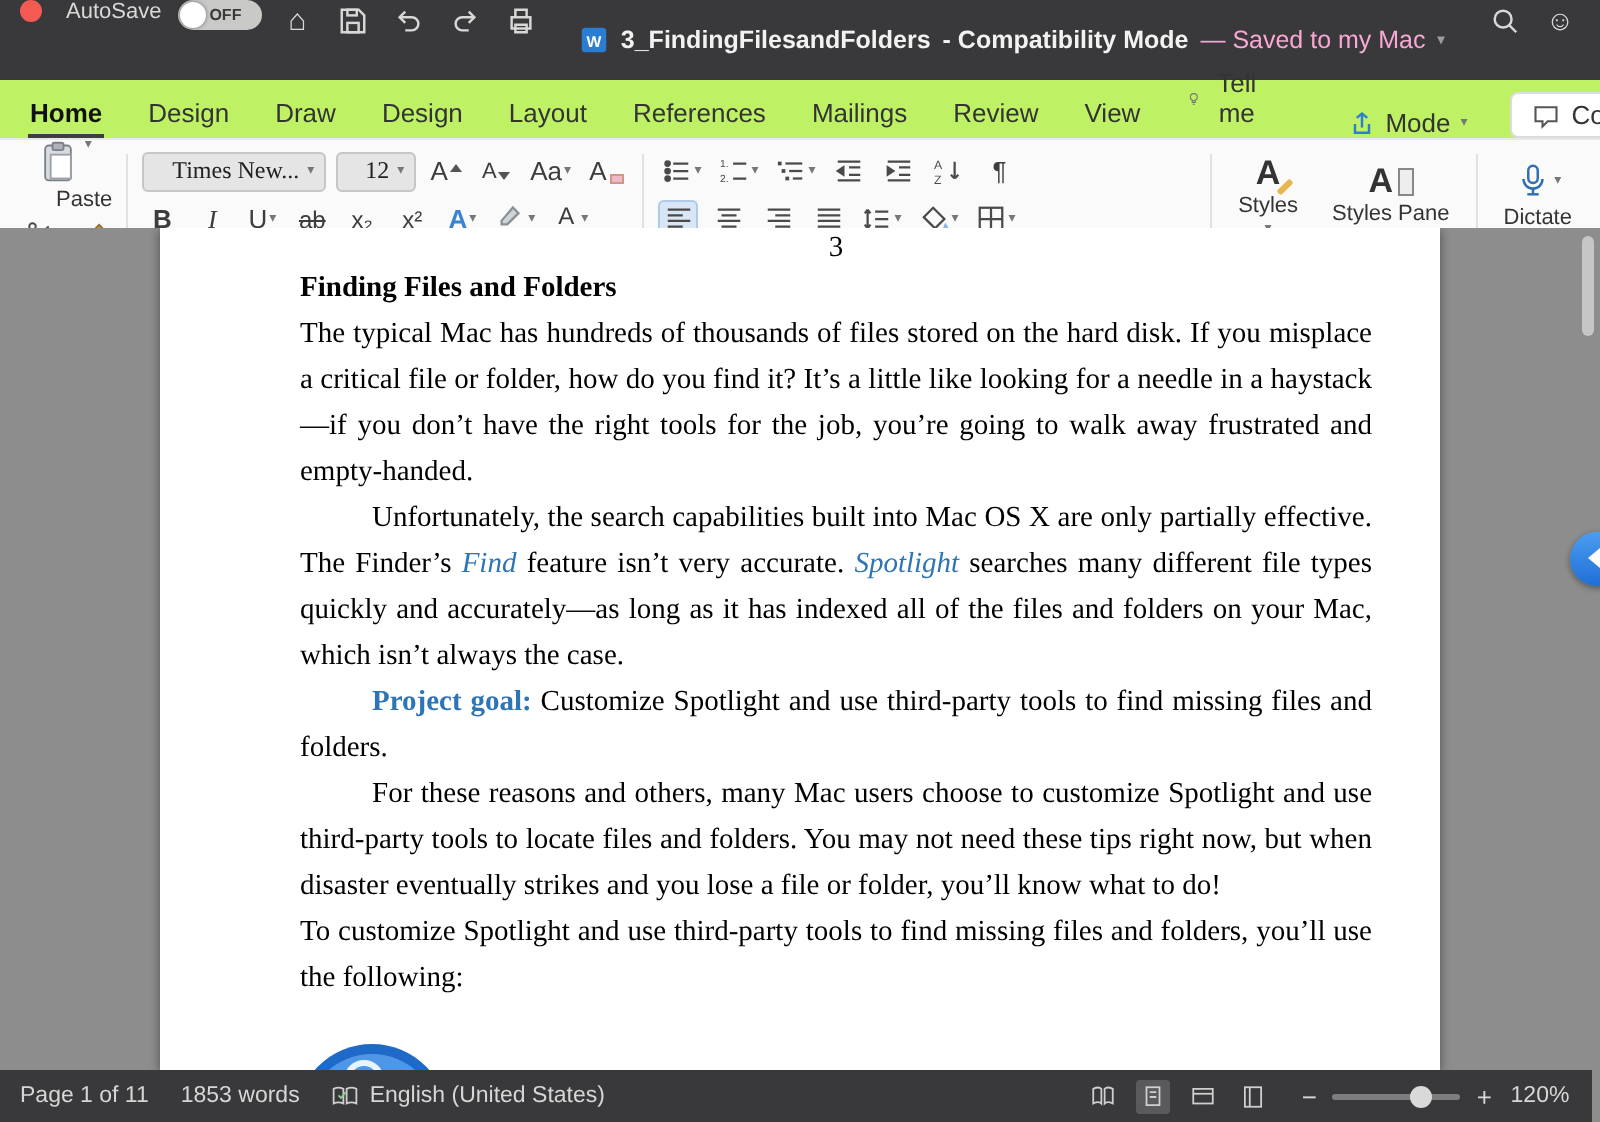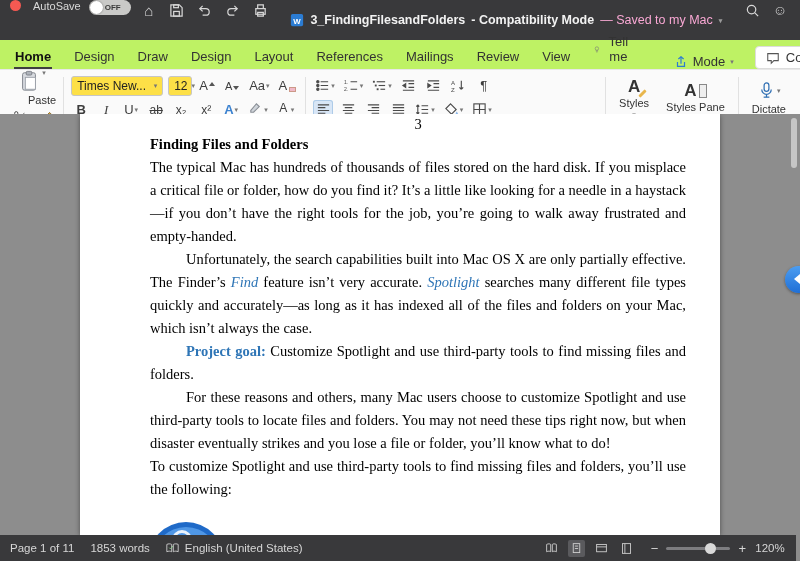--- a/index.html
+++ b/index.html
@@ -51,25 +51,25 @@
   .push { margin-left:auto; }
   .grp { display:flex; flex-direction:column; justify-content:center; gap:4px; }
   .rrow { display:flex; align-items:center; gap:5px; }
   .btn { display:inline-flex; align-items:center; justify-content:center; gap:1px;
          min-width:20px; height:20px; padding:0 2px; background:none; border:none;
          border-radius:3px; font-family:"Liberation Sans",sans-serif;
          font-size:13px; color:#3d3d3d; }
   .btn svg { width:15px; height:15px; stroke:#4a4a4a; stroke-width:1.2; fill:none; }
   .btn.active { background:#d8e6f6; box-shadow:0 0 0 1px #aecbe8 inset; }
   .chv { font-size:7px; color:#777; line-height:1; }
-  .combo { height:20px; border:1px solid #c6c6c6; border-radius:3px; background:#fde047;
-           display:flex; align-items:center; justify-content:space-between; padding:0 5px;
-           font-size:12px; color:#222; gap:4px; }
+  .combo { height:20px; border:1px solid #c6c6c6; border-radius:3px; background:#e5e5e5;
+           display:flex; align-items:center; justify-content:flex-end; padding:0 5px;
+           font-size:12px; color:#222; gap:4px;font-family:Liberation Serif, serif; }
   .combo.font-name { width:92px; }
-  .combo.font-size { width:24px; }
+  .combo.font-size { width:40px; }
   .g-bold { font-weight:bold; }
   .g-italic { font-style:italic; font-family:"Liberation Serif",serif; }
   .g-und { text-decoration:underline; }
   .g-strike { text-decoration:line-through; font-size:12px; }
   .g-sub, .g-sup { font-size:12px; }
   .g-effects { color:#3b82d0; font-weight:bold; }
   .fc { display:flex; flex-direction:column; align-items:center; line-height:1; }
   .fc .fc-a { font-size:12px; }
   .bar { width:13px; height:3px; margin-top:1px; }
   .bar.red { background:#d23b2e; }

